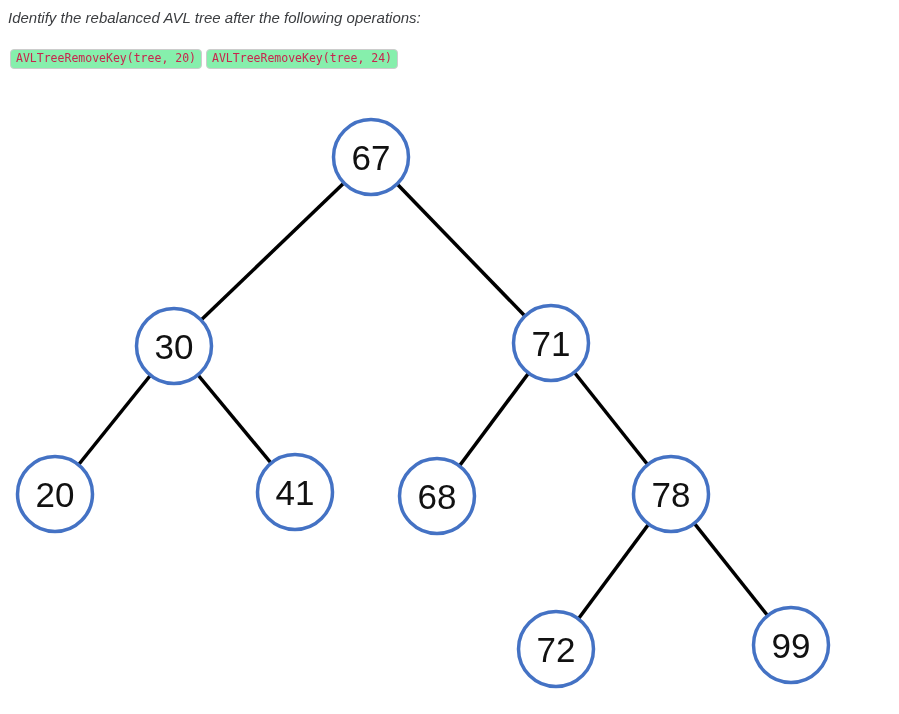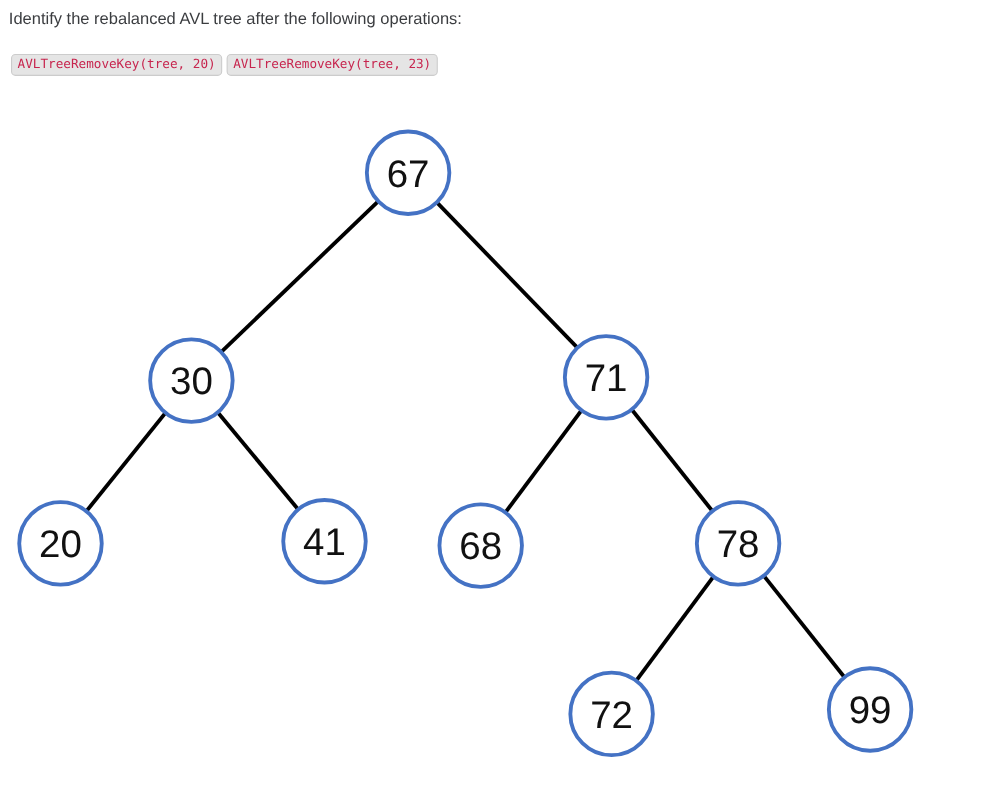--- a/index.html
+++ b/index.html
@@ -18,36 +18,37 @@
     width: 899px;
     padding: 0;
   }
   .prompt {
     position: absolute;
     top: 9px;
     left: 8px;
     font-size: 15px;
     color: #3b3d40;
     white-space: nowrap;
+    font-style: italic;
   }
   .operations {
     position: absolute;
     top: 49px;
     left: 10px;
     display: flex;
     gap: 4px;
   }
   .operation-chip {
     font-family: "DejaVu Sans Mono", "Liberation Mono", monospace;
     font-size: 11.5px;
     line-height: 1;
     padding: 3px 5px 3px 5px;
     border: 1px solid #cccccc;
     border-radius: 4px;
-    background: #e5e5e5;
+    background: #86efac;
     white-space: nowrap;
   }
   .tree-svg {
     position: absolute;
     top: 0;
     left: 0;
   }
   .tree-svg line {
     stroke-width: 3.5;
     stroke-linecap: butt;
@@ -61,21 +62,21 @@
     text-anchor: middle;
   }
 </style>
 </head>
 <body>
 
 <div class="question-panel">
   <div class="prompt" style="color: rgb(59, 61, 64);">Identify the rebalanced AVL tree after the following operations:</div>
   <div class="operations">
     <code class="operation-chip" style="color: rgb(199, 37, 78); border-color: rgb(204, 204, 204);">AVLTreeRemoveKey(tree, 20)</code>
-    <code class="operation-chip" style="color: rgb(199, 37, 78); border-color: rgb(204, 204, 204);">AVLTreeRemoveKey(tree, 23)</code>
+    <code class="operation-chip" style="color: rgb(199, 37, 78); border-color: rgb(204, 204, 204);">AVLTreeRemoveKey(tree, 24)</code>
   </div>
 </div>
 
 <svg class="tree-svg" width="899" height="714" viewBox="0 0 899 714">
     <line x1="371" y1="157" x2="174" y2="346" stroke="#000000"></line>
     <line x1="371" y1="157" x2="551" y2="343" stroke="#000000"></line>
     <line x1="174" y1="346" x2="55" y2="494" stroke="#000000"></line>
     <line x1="174" y1="346" x2="295" y2="492" stroke="#000000"></line>
     <line x1="551" y1="343" x2="437" y2="496" stroke="#000000"></line>
     <line x1="551" y1="343" x2="671" y2="494" stroke="#000000"></line>

